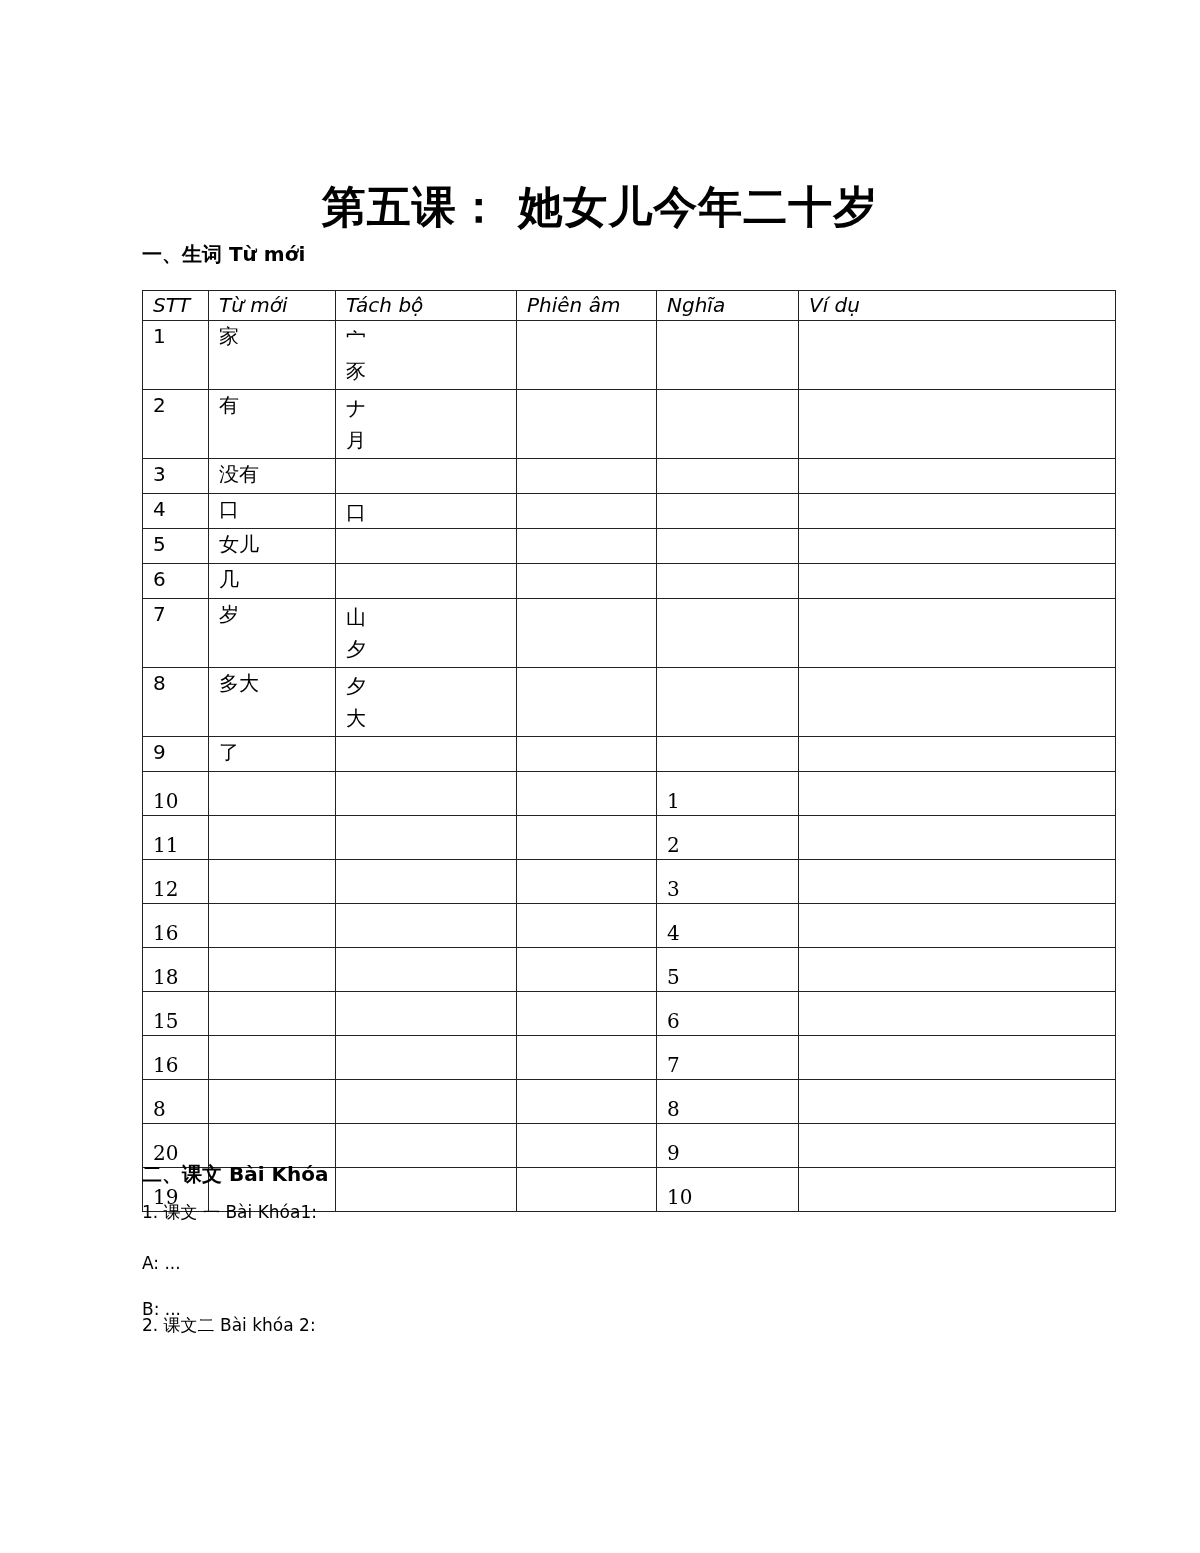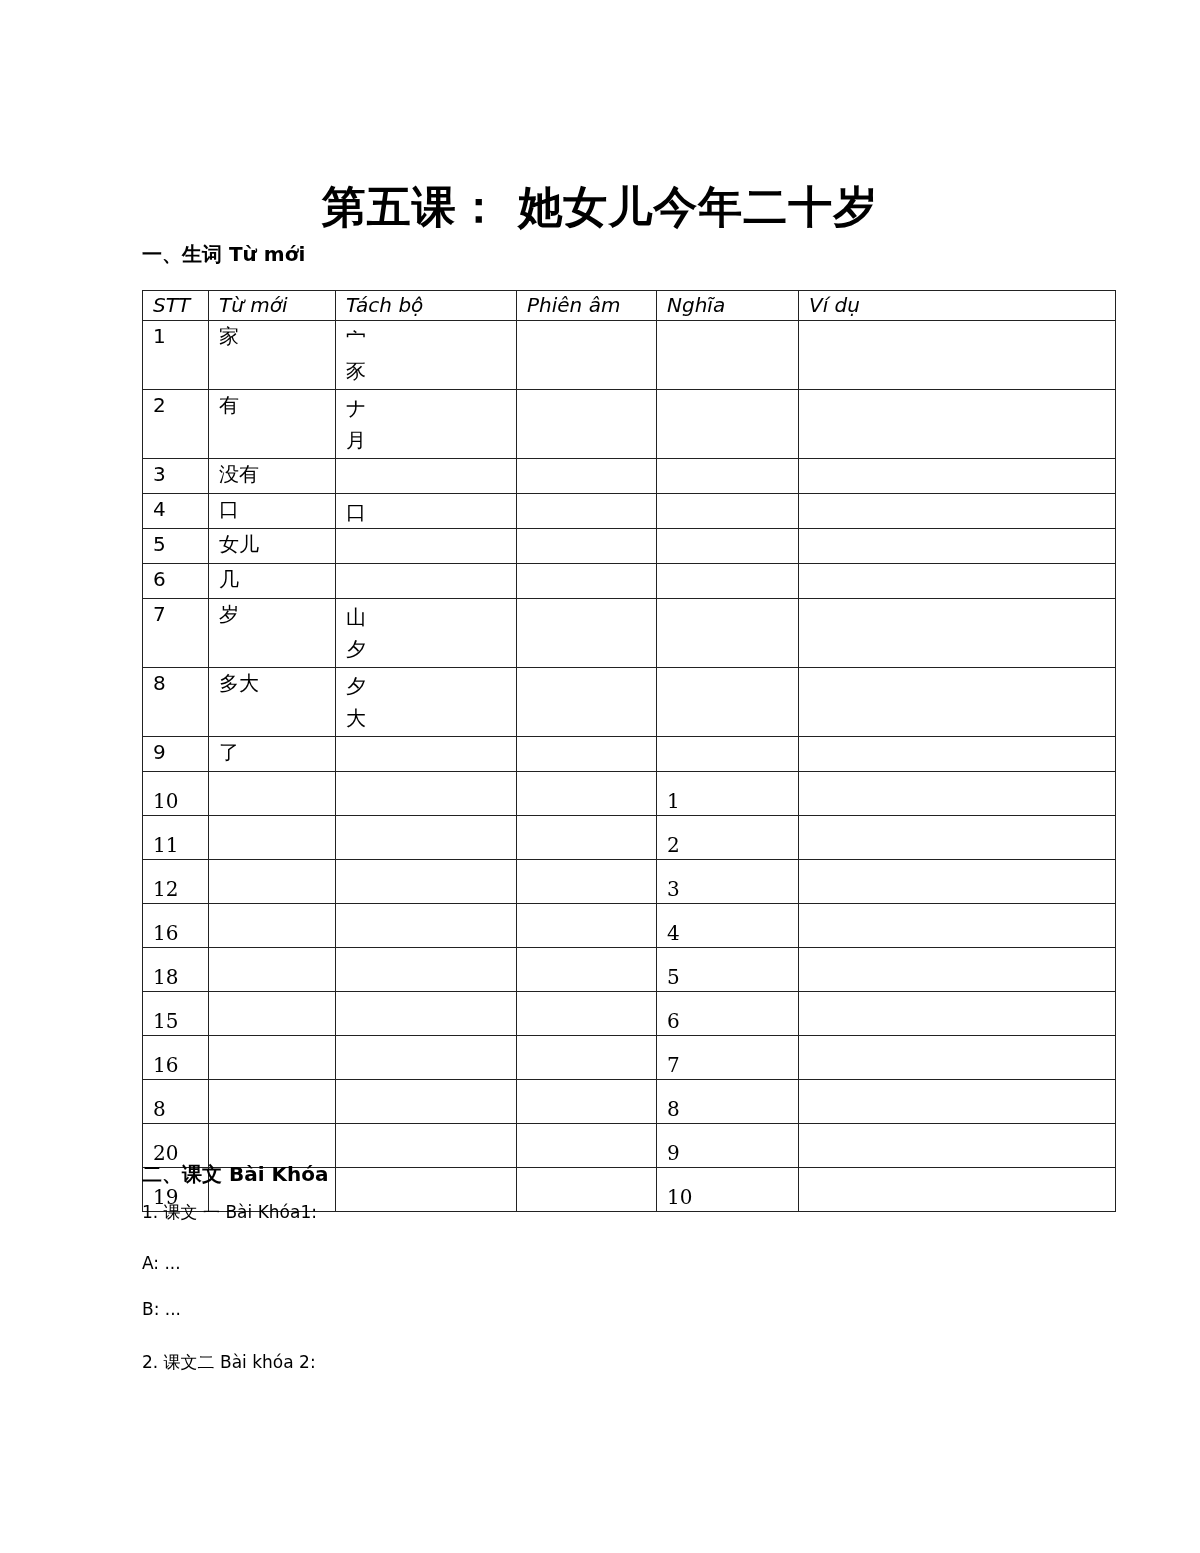--- a/index.html
+++ b/index.html
@@ -269,13 +269,13 @@
       <td></td>
     </tr>
   </tbody>
 </table>
 
 <div class="section-heading" style="top:1144px;margin-top:17px;">二、课文 Bài Khóa</div>
 
 <div class="para" style="top:1199px;">1. 课文 一  Bài Khóa1:</div>
 <div class="para" style="top:1250px;">A: ...</div>
 <div class="para" style="top:1296px;">B:  ...</div>
-<div class="para" style="top:1349px;">2. 课文二  Bài khóa 2:</div>
+<div class="para" style="top:1312px;">2. 课文二  Bài khóa 2:</div>
 
 </body></html>

